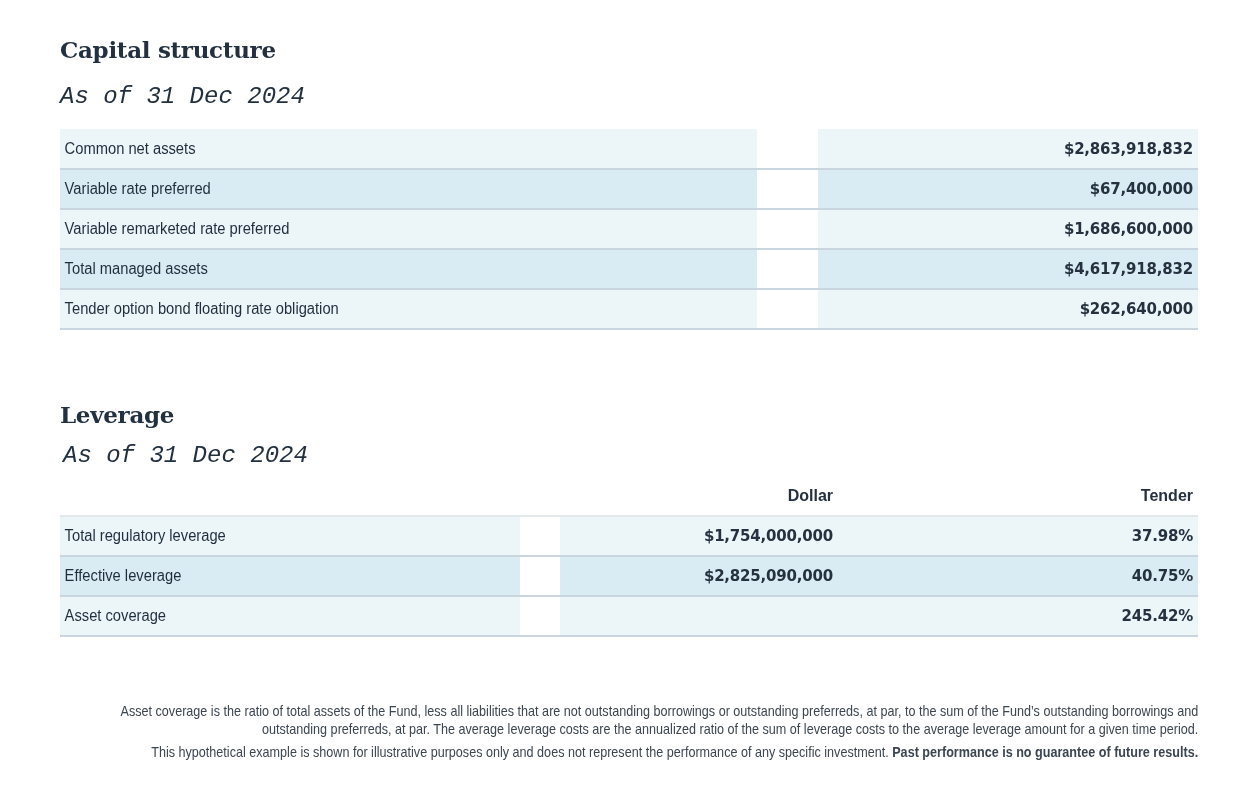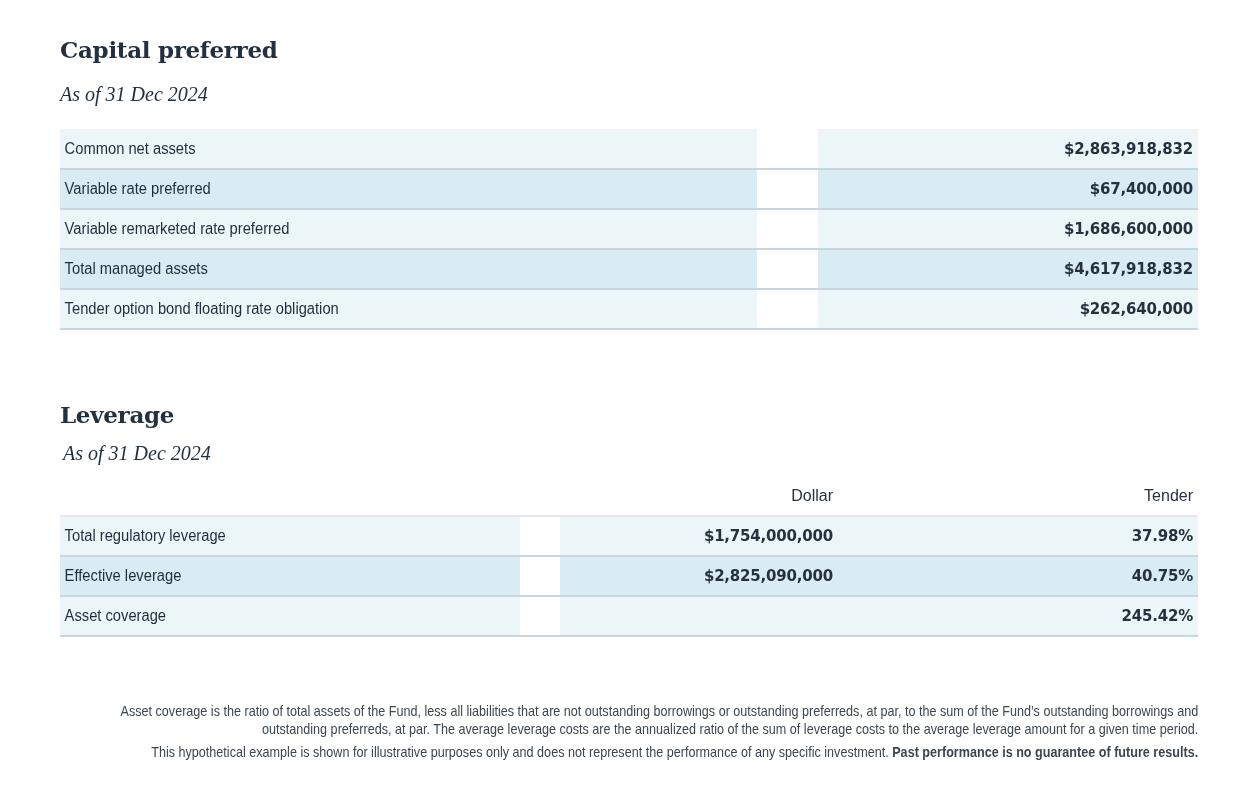--- a/index.html
+++ b/index.html
@@ -10,23 +10,23 @@
     .section-title {
       font-family: "DejaVu Serif", "Liberation Serif", serif;
       font-weight: bold;
       font-size: 23px;
       color: #22303f;
       letter-spacing: -0.3px;
       position: absolute;
       left: 0;
     }
     .section-subtitle {
-      font-family: Liberation Serif, serif;
+      font-family: Liberation Mono, monospace;
       font-style: italic;
-      font-size: 20px;
+      font-size: 24px;
       color: #22303f;
       position: absolute;
       left: 0;
     }
 
     table.data {
       position: absolute;
       left: 0;
       width: 1138px;
       border-collapse: collapse;
@@ -58,21 +58,21 @@
       padding-left: 20px;
     }
     table.data tr.odd td { background: #ecf5f8; }
     table.data tr.even td { background: #d9ecf3; }
 
     table.data tr.header th {
       background: #ffffff;
       height: 40px;
       text-align: right;
       font-family: "Liberation Sans", sans-serif;
-      font-weight: normal;
+      font-weight: bold;
       font-size: 16px;
       color: #25313f;
       border-bottom: 2px solid #e3e8eb;
     }
 
     .footnotes {
       position: absolute;
       left: 0;
       top: 702px;
       width: 1138px;
@@ -88,21 +88,21 @@
       width: 1355px;
     }
     .footnotes p + p { margin-top: 5px; }
     .footnotes strong { font-weight: bold; color: #3c4650; }
   </style>
 </head>
 <body>
 
 <div class="page">
 
-  <h2 class="section-title" style="top:36px;">Capital preferred</h2>
+  <h2 class="section-title" style="top:36px;">Capital structure</h2>
   <div class="section-subtitle" style="top:83px;">As of 31 Dec 2024</div>
 
   <table class="data" style="top:129px;">
     <tbody>
       <tr class="odd">
         <td class="label">Common net assets</td>
         <td class="num">$2,863,918,832</td>
       </tr>
       <tr class="even">
         <td class="label">Variable rate preferred</td>

